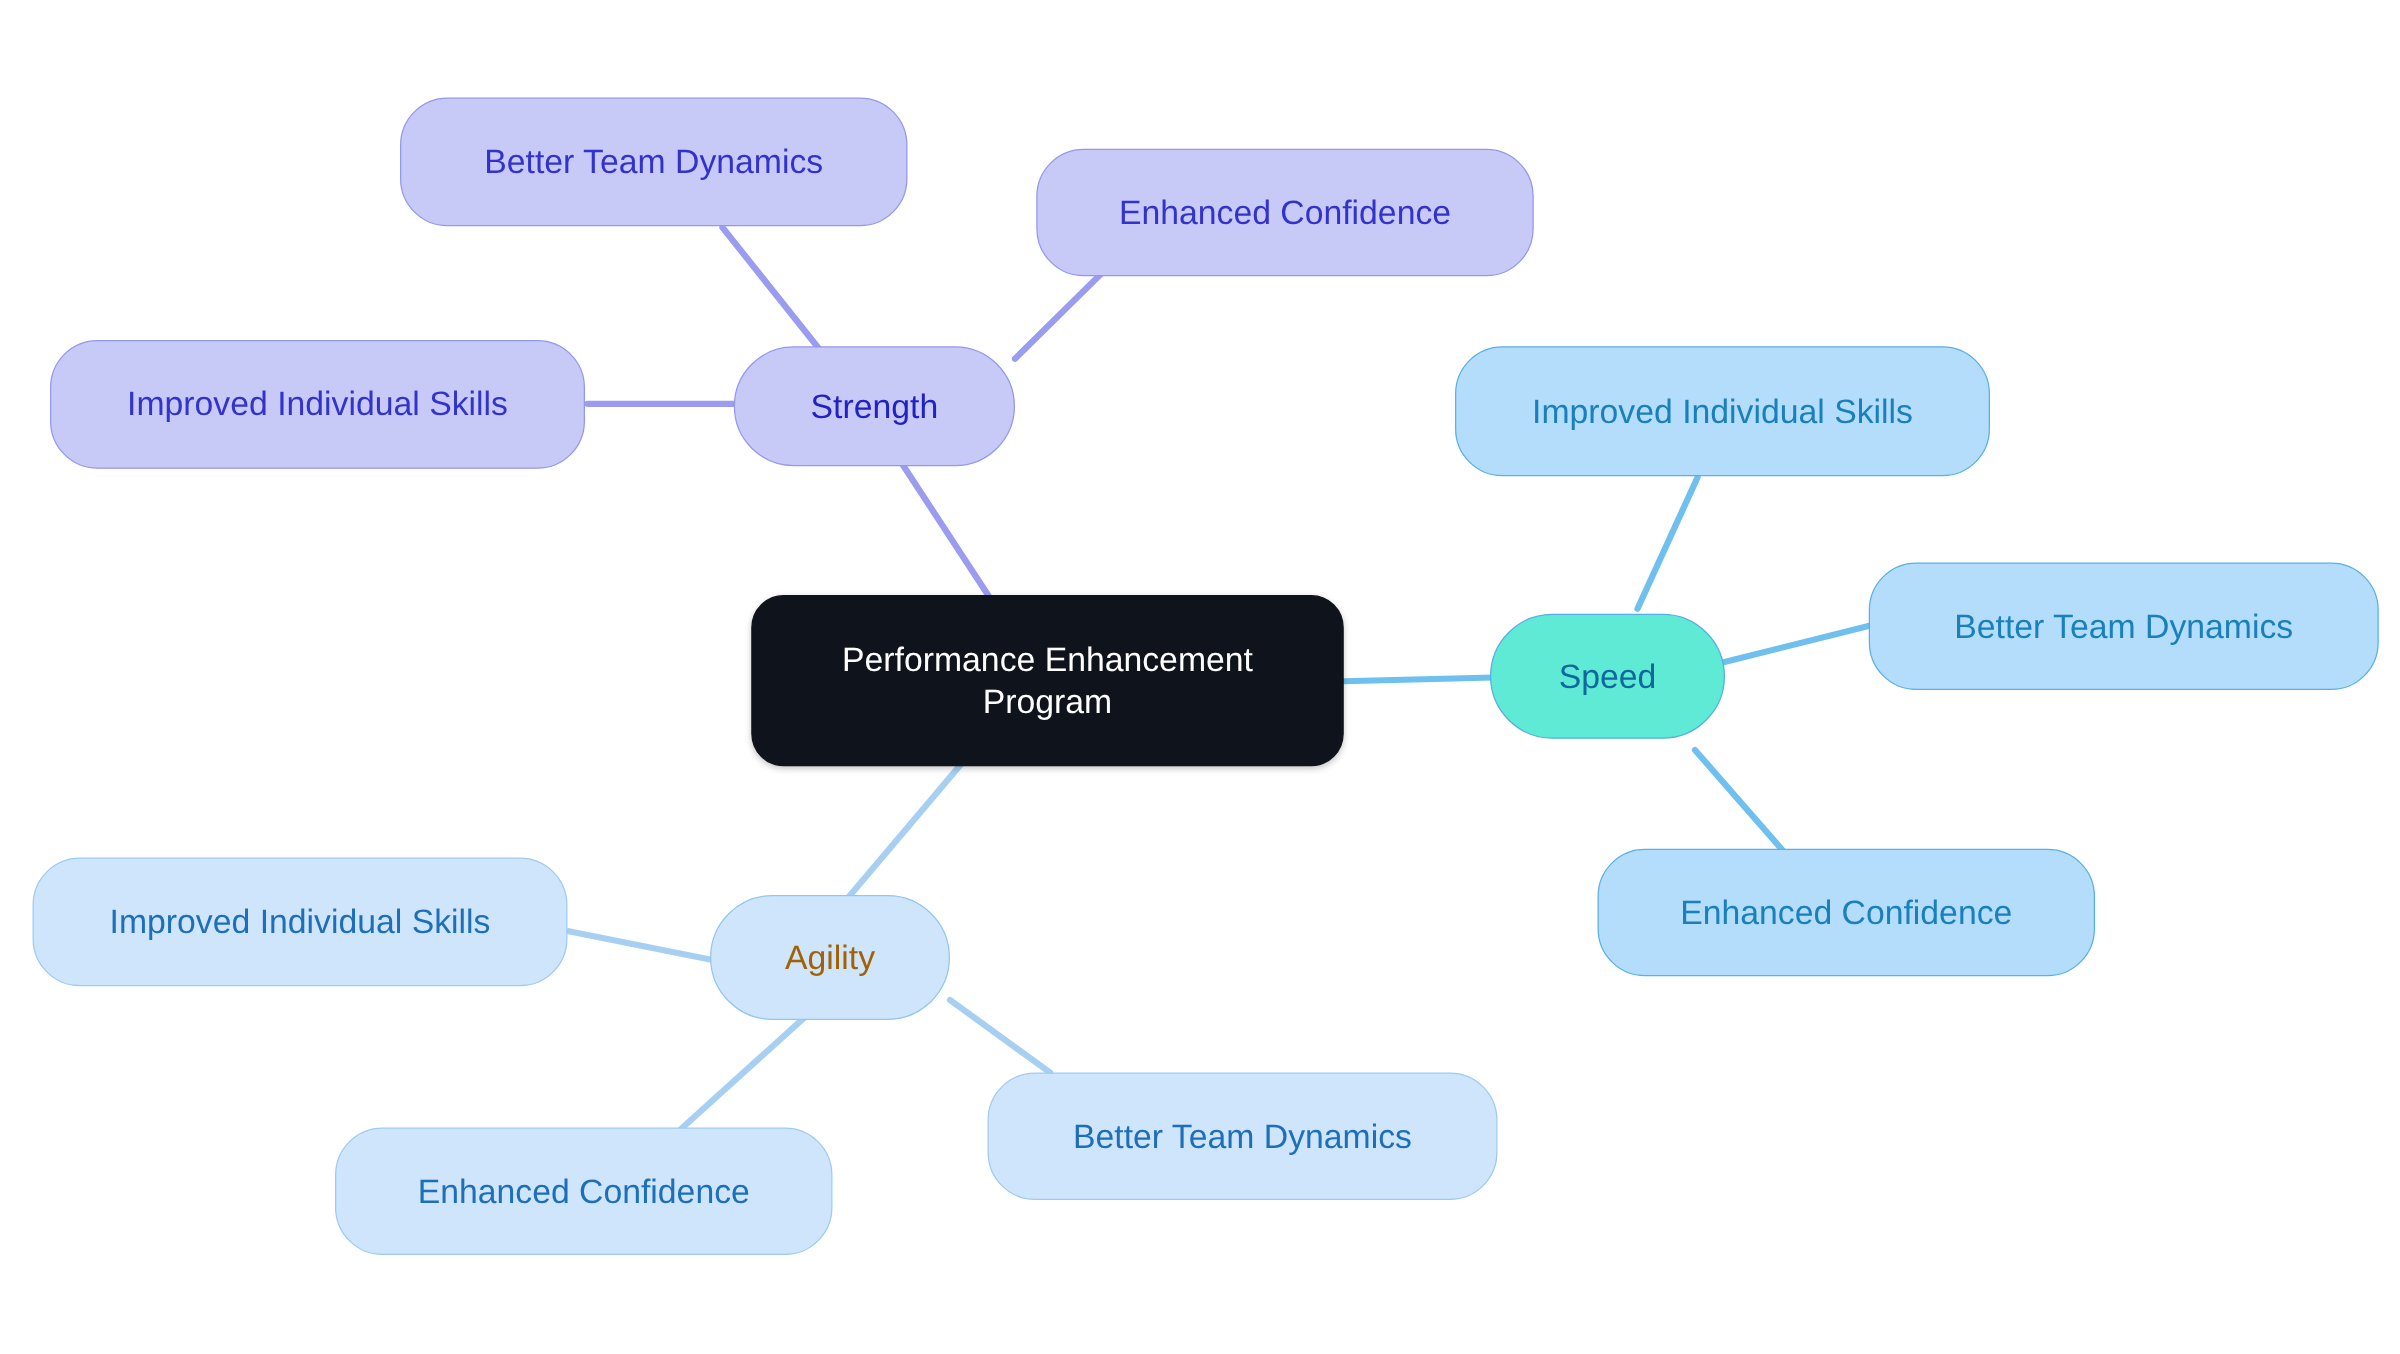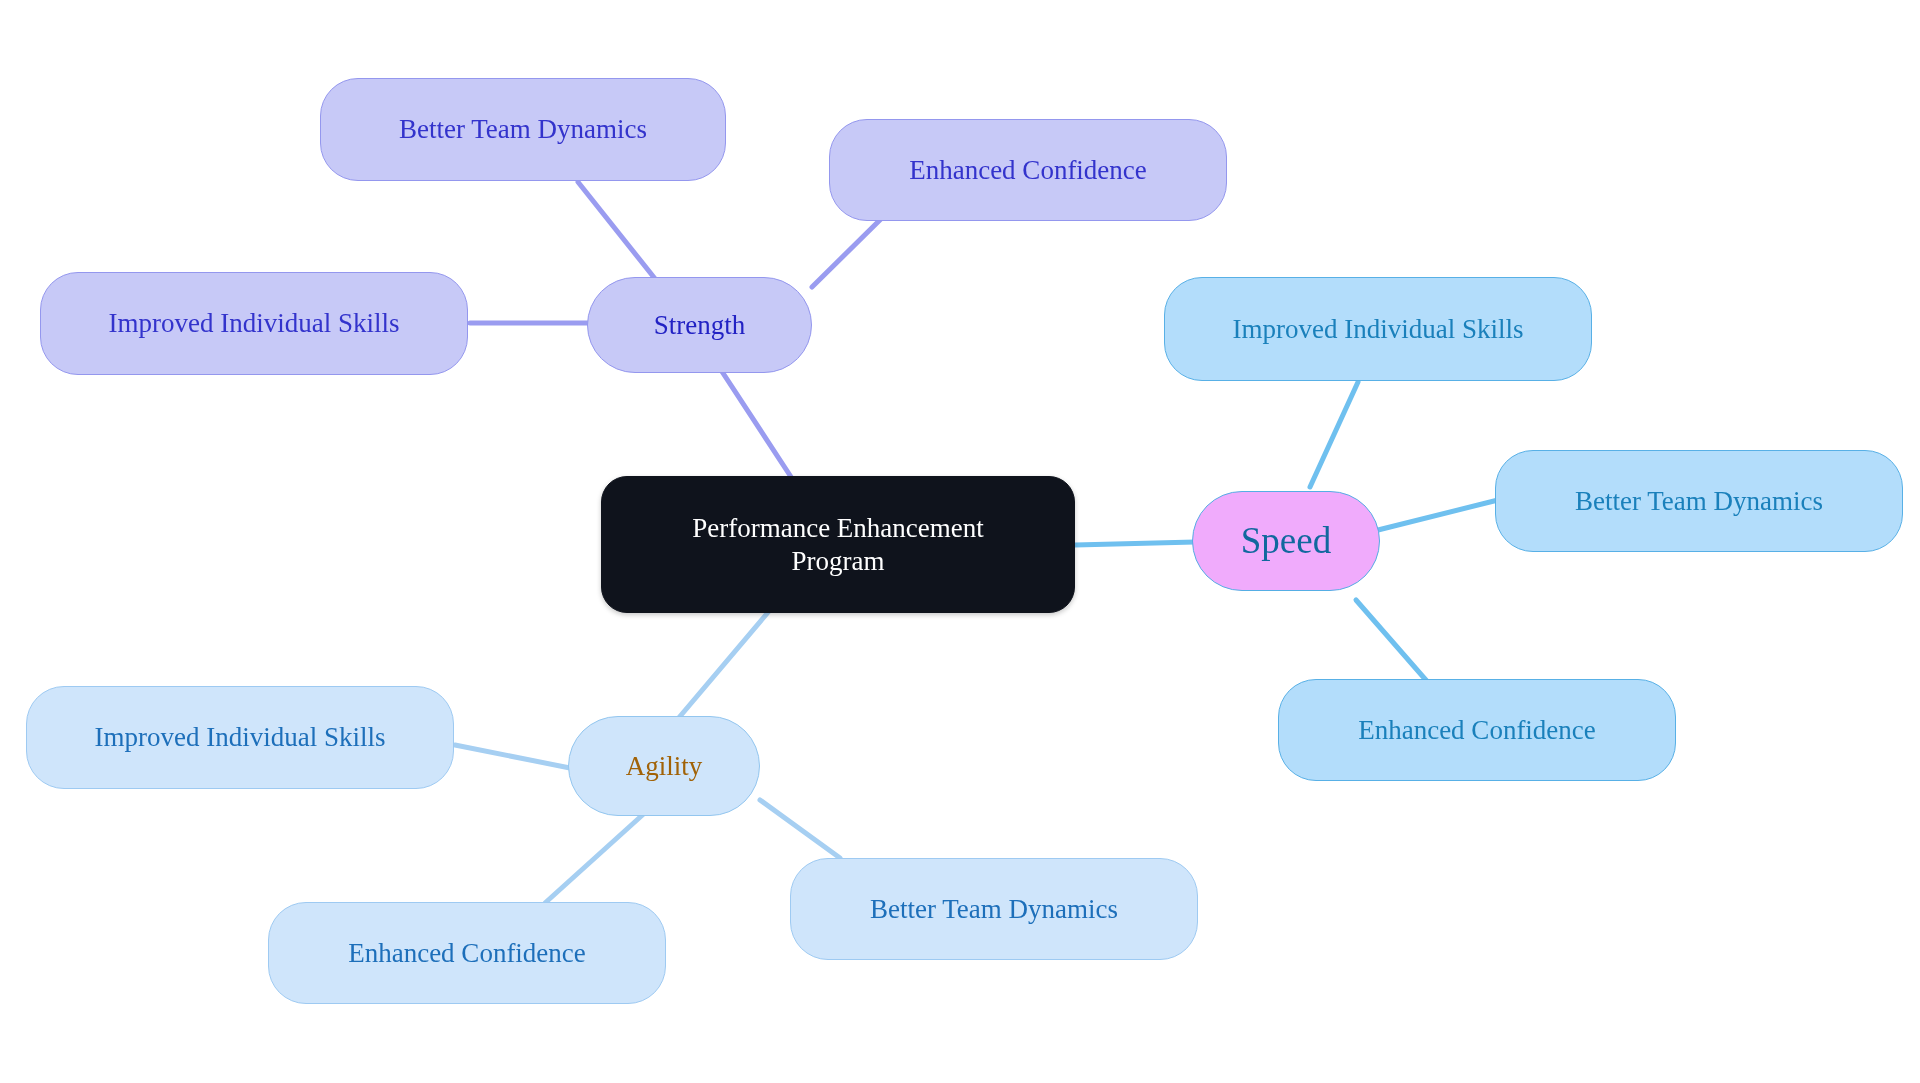--- a/index.html
+++ b/index.html
@@ -31,21 +31,20 @@
     position: absolute;
     box-sizing: border-box;
     display: flex;
     align-items: center;
     justify-content: center;
     text-align: center;
     border-style: solid;
     border-width: 1px;
     white-space: pre-line;
     line-height: 1.22;
-    font-family: Liberation Serif, serif;
   }
   .node-root {
     background: #0f131c;
     border-color: #0f131c;
     color: #ffffff;
     border-radius: 26px;
     font-size: 27px;
     box-shadow: 0 2px 5px rgba(0,0,0,0.22);
   }
   .node-branch-strength {
@@ -56,25 +55,25 @@
     font-size: 27px;
   }
   .node-leaf-strength {
     background: #c7c9f7;
     border-color: #9497ee;
     color: #3333cc;
     border-radius: 38px;
     font-size: 27px;
   }
   .node-branch-speed {
-    background: #f0abfc;
+    background: #5eead4;
     border-color: #55aee4;
     color: #11689e;
     border-radius: 50px;
-    font-size: 37px;
+    font-size: 27px;
   }
   .node-leaf-speed {
     background: #b3ddfb;
     border-color: #58b0e6;
     color: #1a80bb;
     border-radius: 38px;
     font-size: 27px;
   }
   .node-branch-agility {
     background: #cfe5fb;

